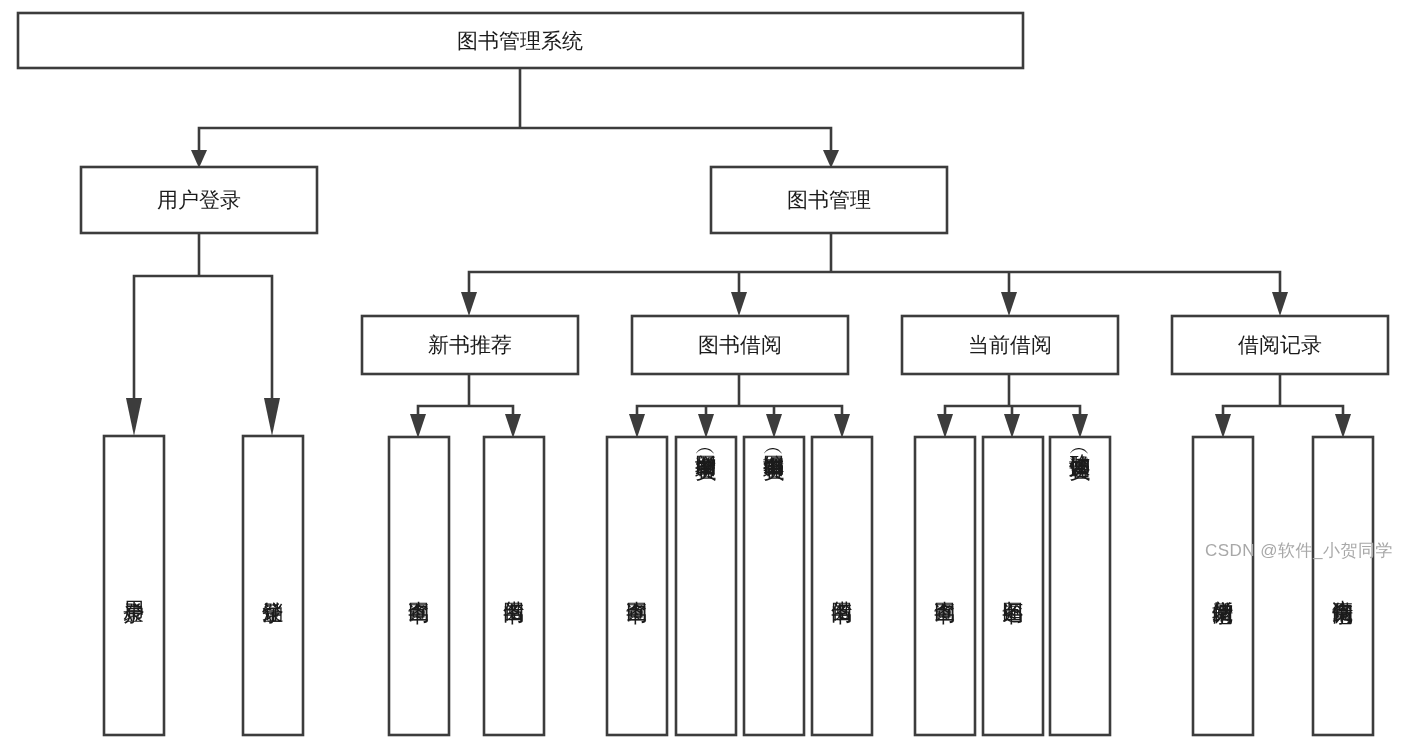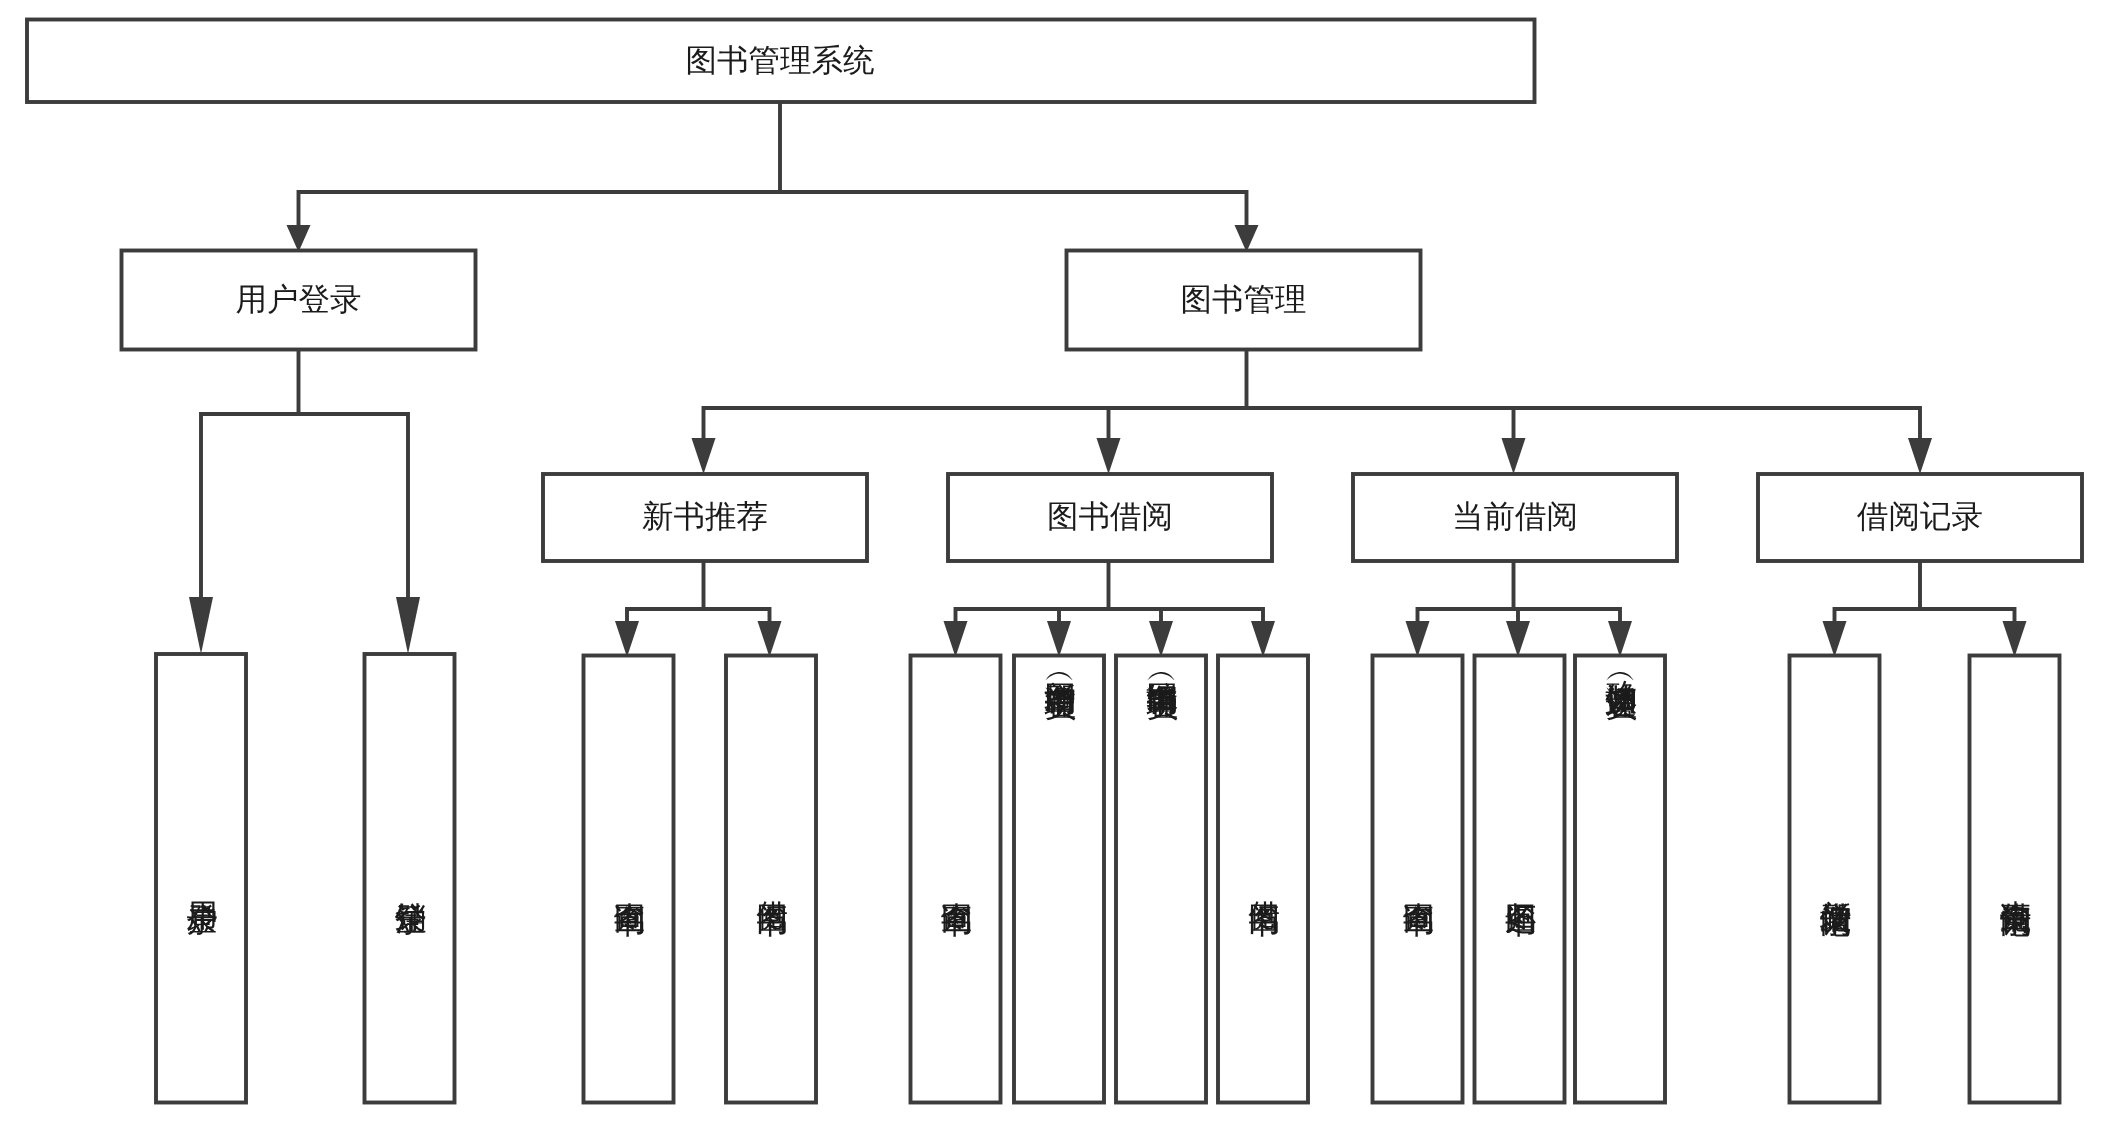--- a/index.html
+++ b/index.html
@@ -277,14 +277,15 @@
       <rect class="node-box" x="1313" y="437" width="60" height="298"></rect>
       <foreignObject class="leaf-label-fo" x="1313" y="437" width="60" height="298">
         <div xmlns="http://www.w3.org/1999/xhtml" class="leaf-label-wrap centered">
           <span class="leaf-label">查询借阅记录</span>
         </div>
       </foreignObject>
     </g>
 
   </svg>
 
+  <div id="watermark">CSDN @软件_小贺同学</div>
 
 </div>
 
 </body></html>

